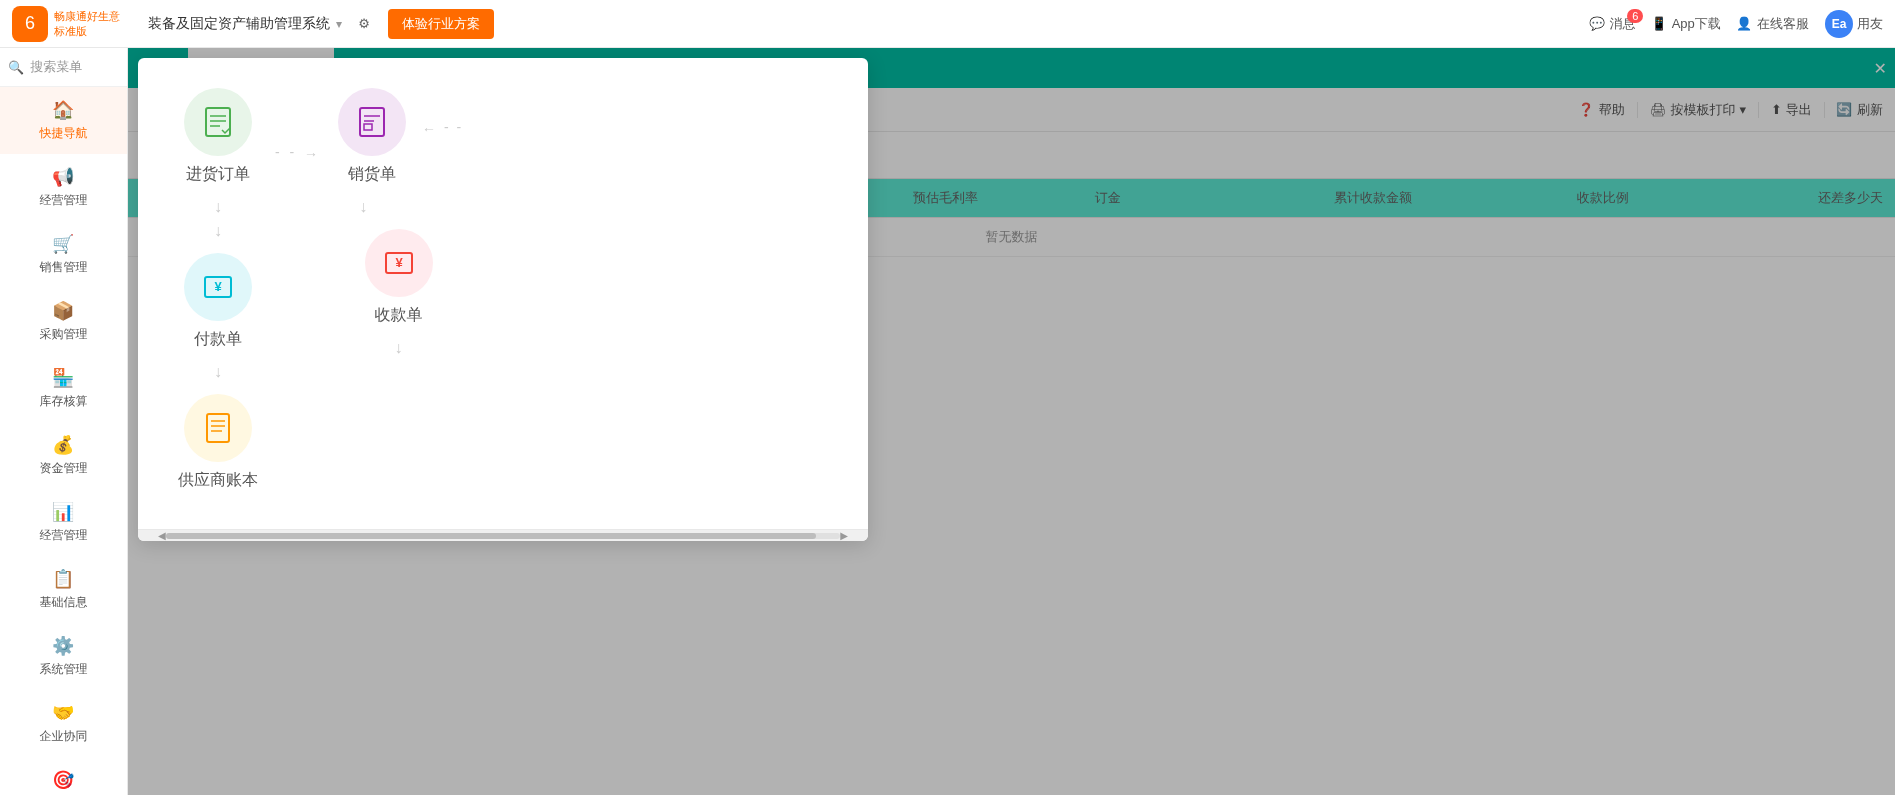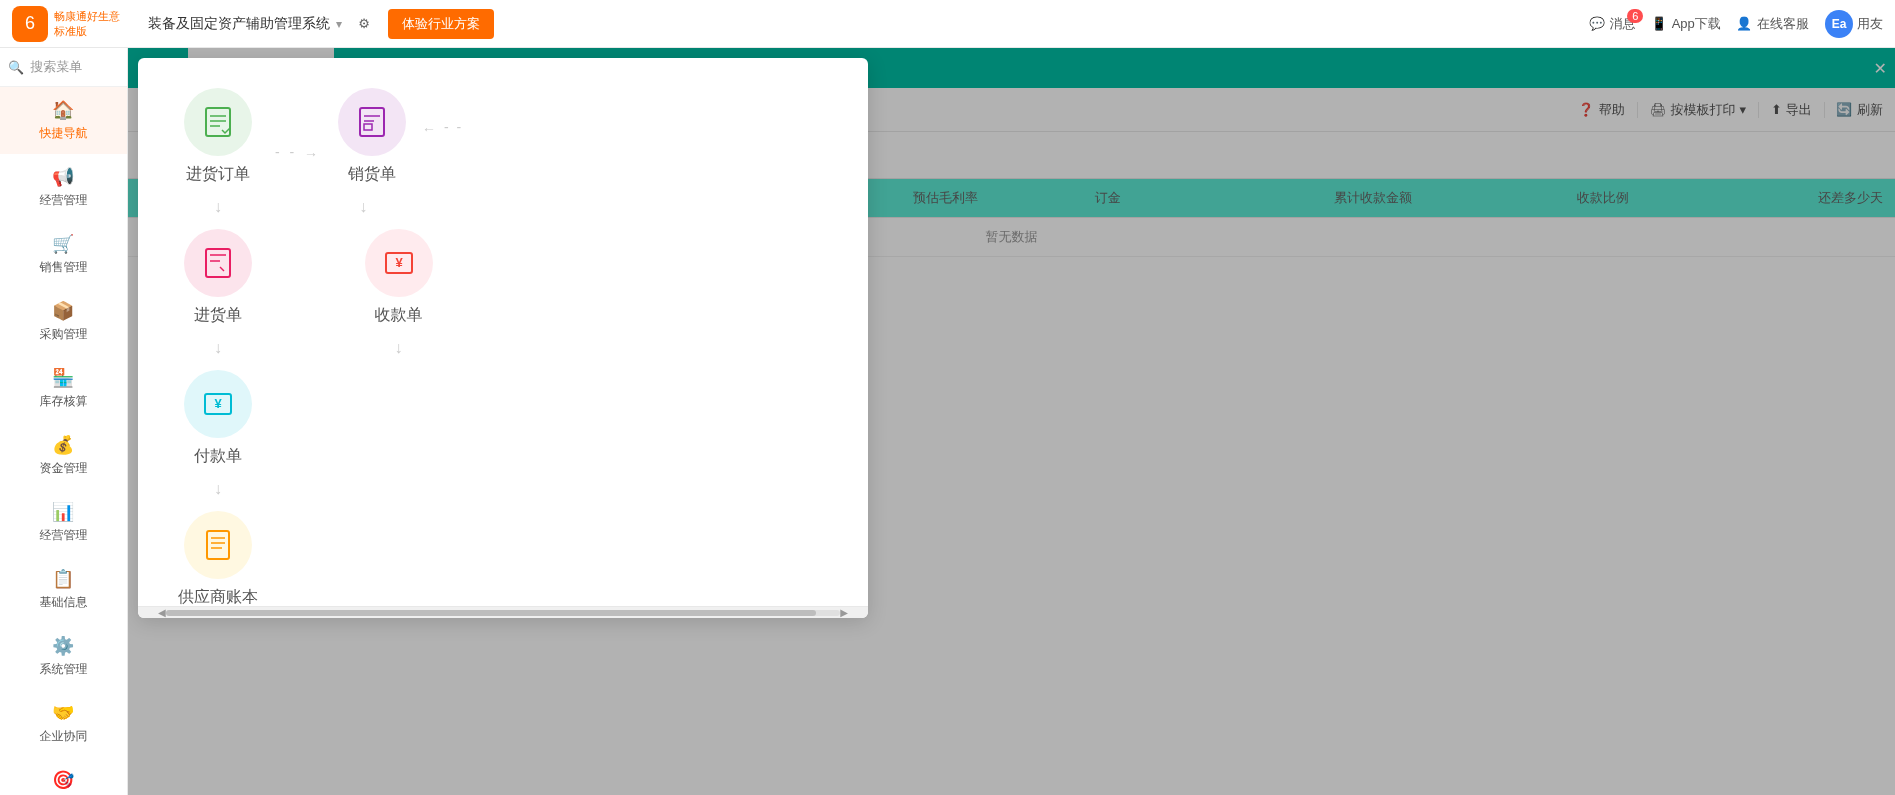--- a/index.html
+++ b/index.html
@@ -276,30 +276,20 @@
                         <line x1="10" y1="17" x2="26" y2="17" stroke="#4caf50" stroke-width="1.5"></line>
                         <line x1="10" y1="22" x2="20" y2="22" stroke="#4caf50" stroke-width="1.5"></line>
                         <path d="M22 26 l3 3 5-5" stroke="#4caf50" stroke-width="1.5" fill="none"></path>
                       </svg>
                   </div>
                   <span class="flow-label">进货订单</span>
                 </div>
 
                 <div class="flow-arrow-v">↓</div>
 
-                <div class="flow-node">
-                  <div class="flow-circle circle-red-light" style="display:flex;align-items:center;justify-content:center;">
-                    <svg width="36" height="36" viewBox="0 0 36 36">
-                        <rect x="6" y="4" width="24" height="28" rx="2" fill="none" stroke="#e91e63" stroke-width="2"></rect>
-                        <path d="M10 10 h16 M10 16 h10" stroke="#e91e63" stroke-width="1.5"></path>
-                        <path d="M20 22 l4 4" stroke="#e91e63" stroke-width="1.5"></path>
-                      </svg>
-                  </div>
-                  <span class="flow-label">进货单</span>
-                </div>
 
                 <div class="flow-arrow-v">↓</div>
 
                 <div class="flow-node">
                   <div class="flow-circle circle-cyan" style="display:flex;align-items:center;justify-content:center;">
                     <svg width="36" height="36" viewBox="0 0 36 36">
                         <rect x="5" y="8" width="26" height="20" rx="2" fill="none" stroke="#00bcd4" stroke-width="2"></rect>
                         <text x="18" y="22" text-anchor="middle" fill="#00bcd4" font-size="13" font-weight="bold">¥</text>
                       </svg>
                   </div>

